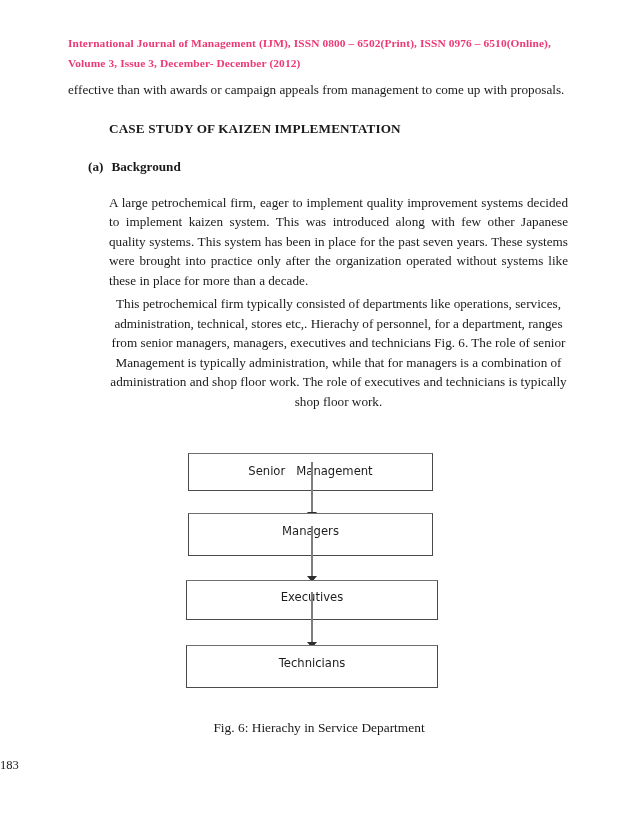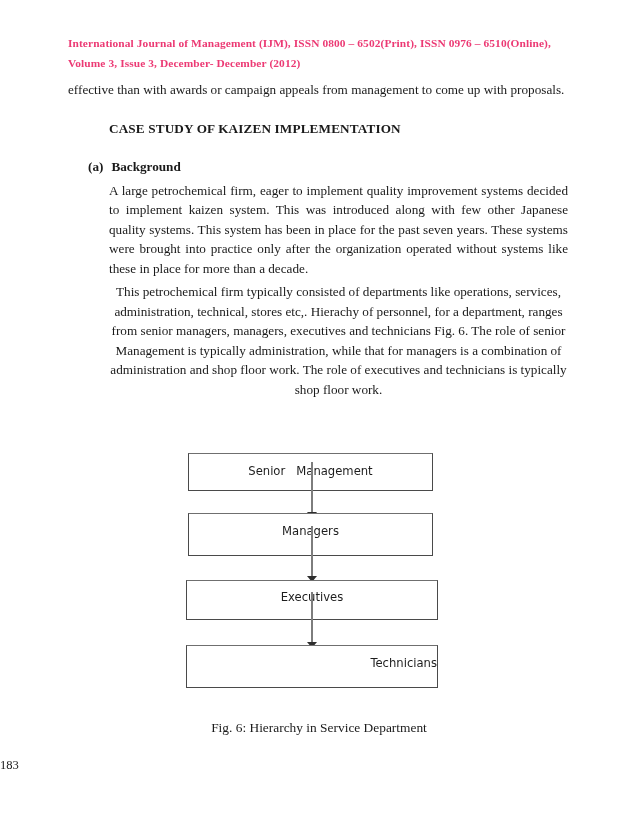--- a/index.html
+++ b/index.html
@@ -68,21 +68,21 @@
     margin: 19px 0 0 0;
     padding-left: 20px;
     font-size: 13.2px;
     font-weight: bold;
     line-height: 19.5px;
   }
   .subheading .marker { display: inline-block; }
   .subheading .sub-label { display: inline-block; margin-left: 8px; }
 
   .indent-block {
-    margin-top: 4px;
+    margin-top: 16px;
     padding-left: 41px;
   }
   .indent-block p.para + p.para { margin-top: 0; }
 
   .para-gap { margin-top: 4px !important; }
 
   
   .diagram {
     position: absolute;
     left: 0;
@@ -111,21 +111,21 @@
   }
 
   .box-1 { left: 188px; top: 13px;  width: 245px; height: 38px; }
   .box-2 { left: 188px; top: 73px;  width: 245px; height: 43px; }
   .box-3 { left: 186px; top: 140px; width: 252px; height: 40px; }
   .box-4 { left: 186px; top: 205px; width: 252px; height: 43px; }
 
   .box-1 .box-label { top: 10px; }
   .box-2 .box-label { top: 10px; }
   .box-3 .box-label { top: 9px; }
-  .box-4 .box-label { top: 10px; text-align: right; }
+  .box-4 .box-label { top: 10px; }
 
   
   .connector {
     position: absolute;
     width: 12px;
   }
   .connector .stem {
     position: absolute;
     left: 5px;
     top: 0;
@@ -228,17 +228,17 @@
       <span class="stem"></span>
       <span class="head"></span>
     </div>
 
     <div class="hier-box box-4">
       <span class="box-label">Technicians</span>
     </div>
 
   </div>
 
-  <div class="fig-caption">Fig. 6: Hierarchy in Service Department</div>
+  <div class="fig-caption">Fig. 6: Hierachy in Service Department</div>
 
   <div class="folio">183</div>
 
 </div>
 
 </body></html>

